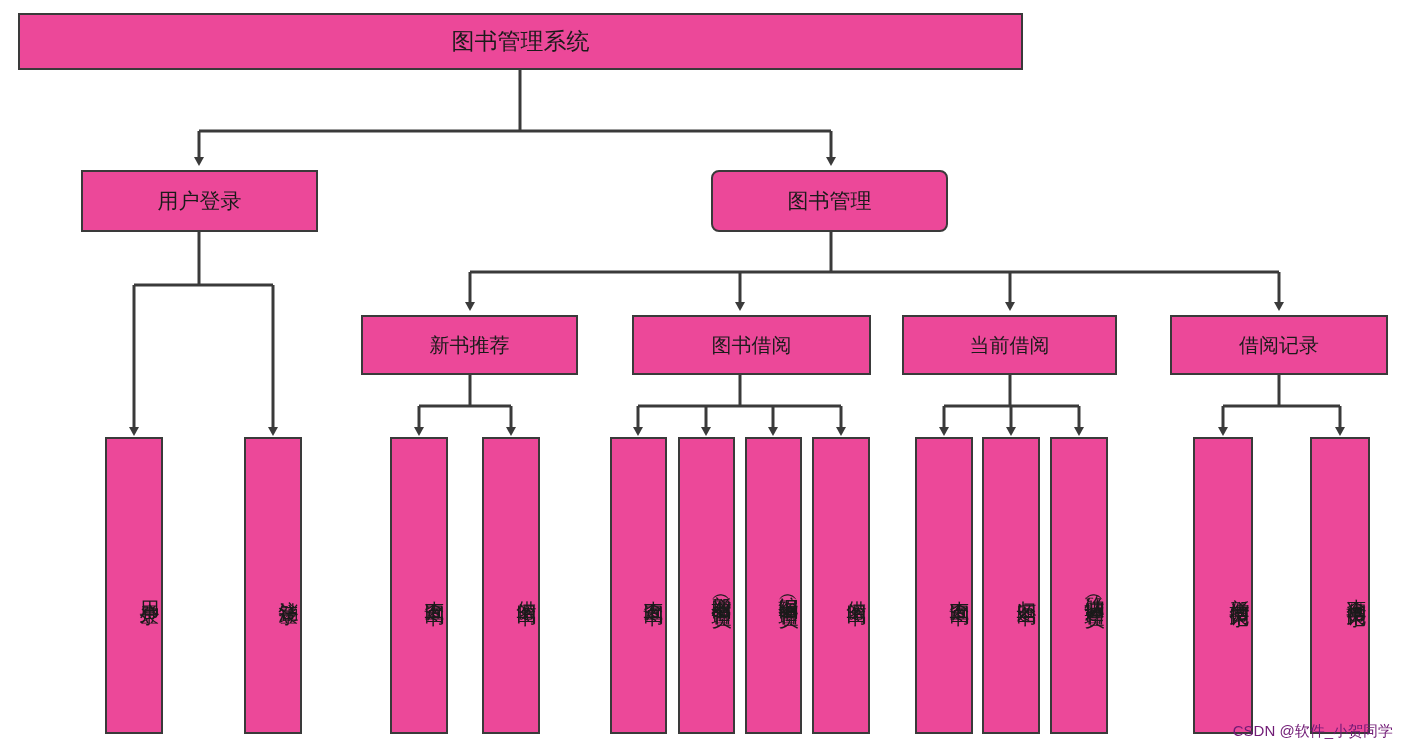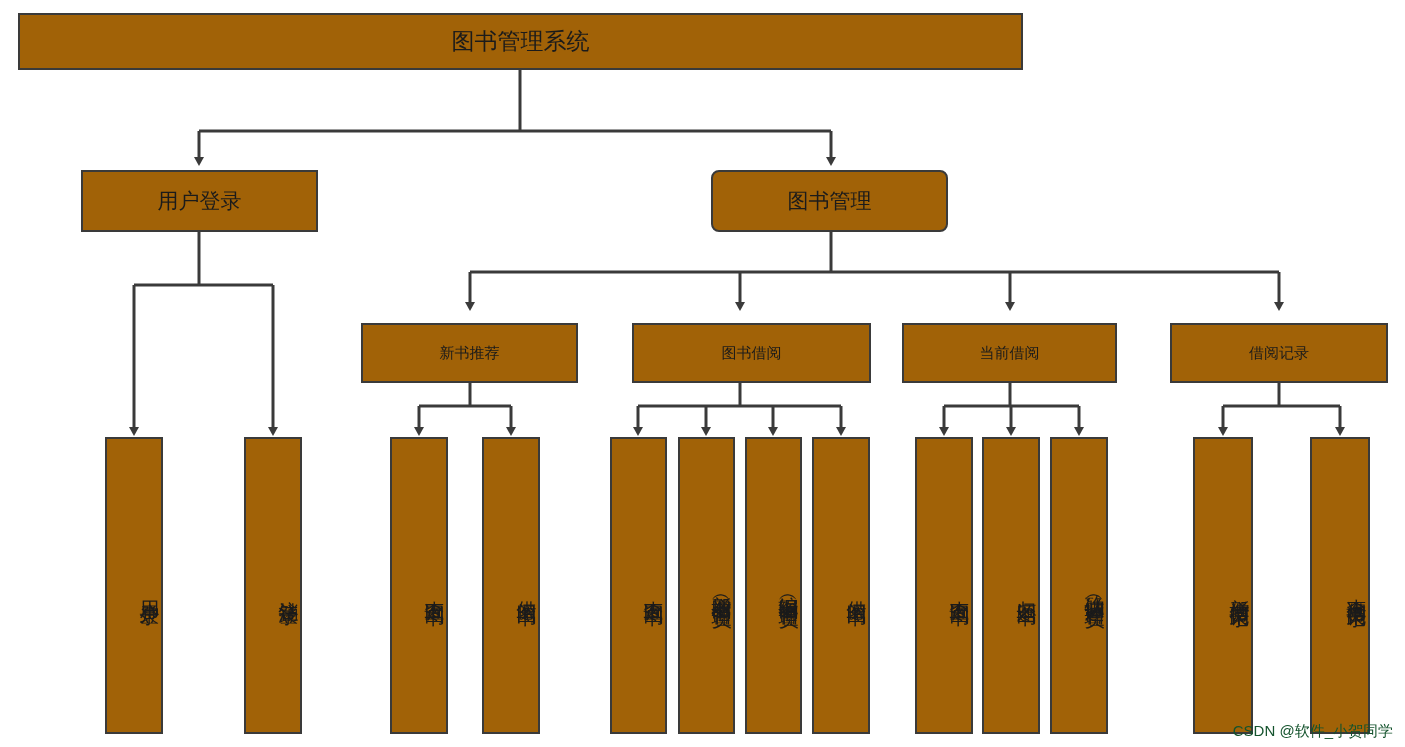--- a/index.html
+++ b/index.html
@@ -20,37 +20,36 @@
     position: absolute;
     left: 0;
     top: 0;
     width: 1405px;
     height: 747px;
     pointer-events: none;
   }
   .node {
     position: absolute;
     box-sizing: border-box;
-    background: #a16207;
+    background: #ec4899;
     border: 2px solid #3a3a3a;
     display: flex;
     align-items: center;
     justify-content: center;
     color: #1b1b1b;
     z-index: 3;
   }
   .node.root {
     font-size: 23px;
   }
   .node.lvl2 {
     font-size: 21px;
   }
   .node.lvl3 {
-    font-size: 15px;
-    margin-top: 8px;
+    font-size: 20px;
   }
   .node.leaf {
     font-size: 20px;
     writing-mode: vertical-rl;
     text-orientation: upright;
     letter-spacing: 2px;
     padding-top: 6px;
     line-height: 1.12;
     align-items: flex-start;
     justify-content: center;
@@ -61,21 +60,21 @@
   }
   .node.leaf .lbl {
     writing-mode: vertical-rl;
     text-orientation: upright;
   }
   #watermark {
     position: absolute;
     right: 12px;
     bottom: 6px;
     font-size: 15px;
-    color: #14532d;
+    color: #701a75;
     z-index: 5;
     white-space: nowrap;
     font-family: "Liberation Sans", "DejaVu Sans", sans-serif;
   }
 </style>
 </head>
 <body>
 
 <div id="canvas">
 

